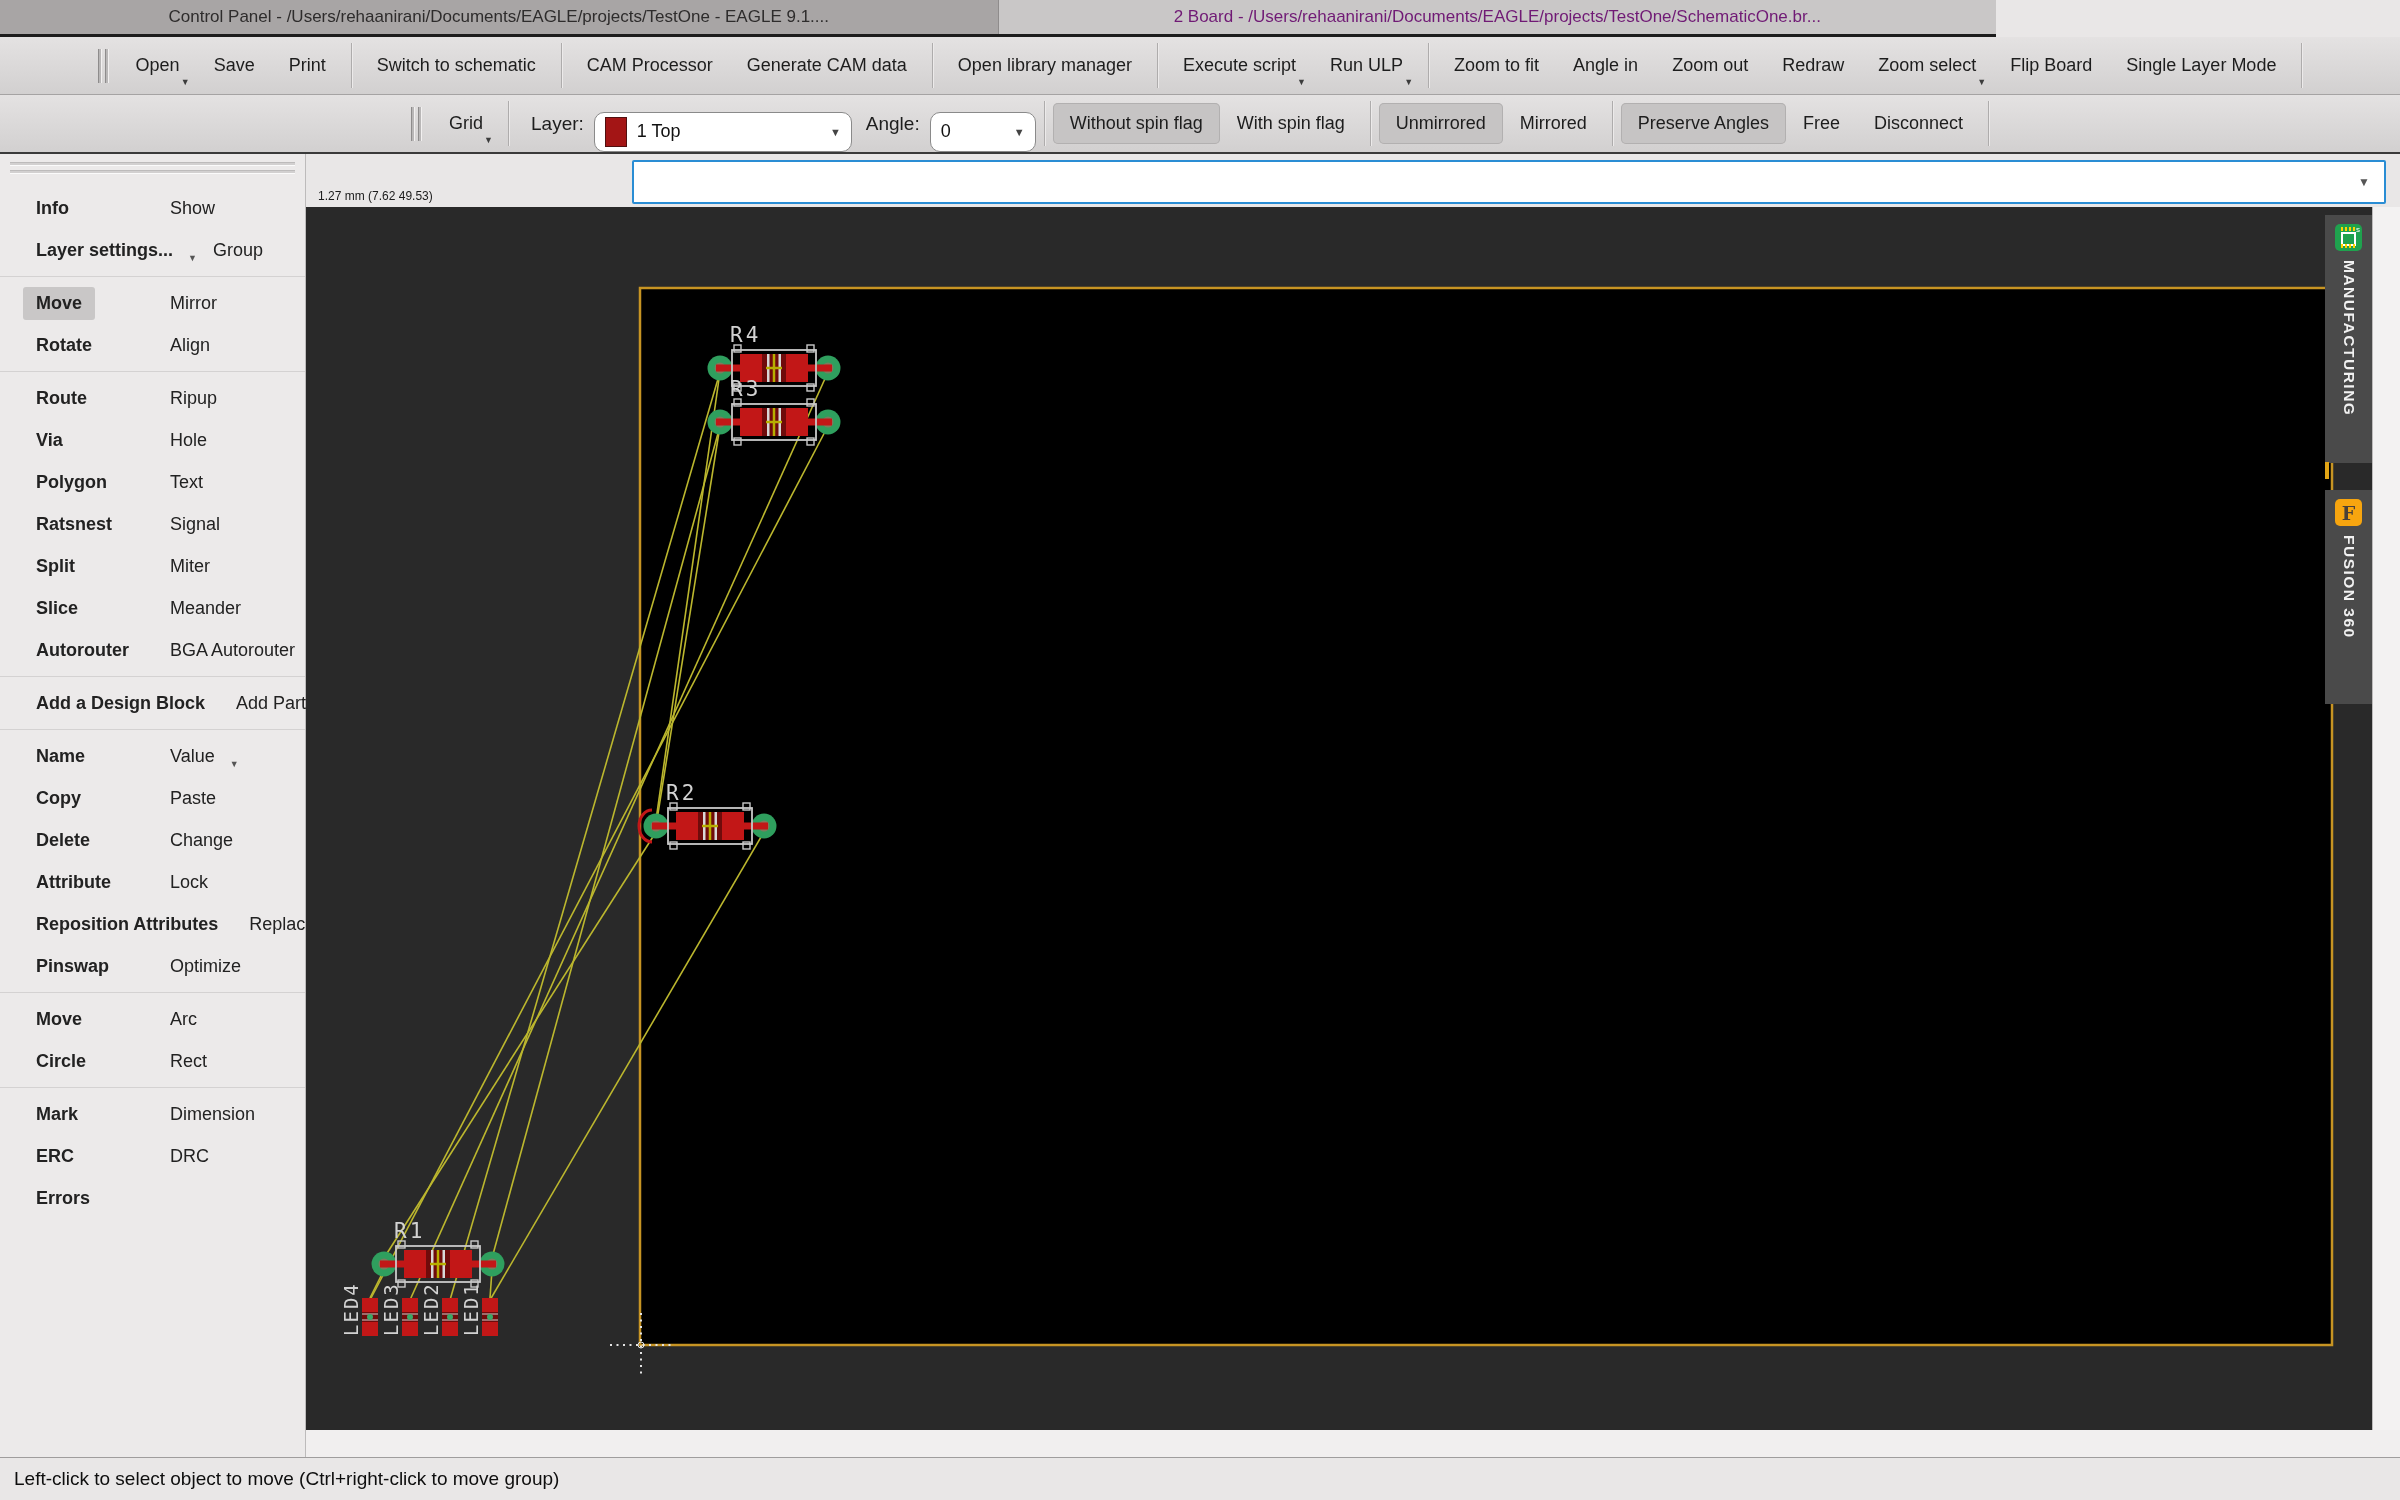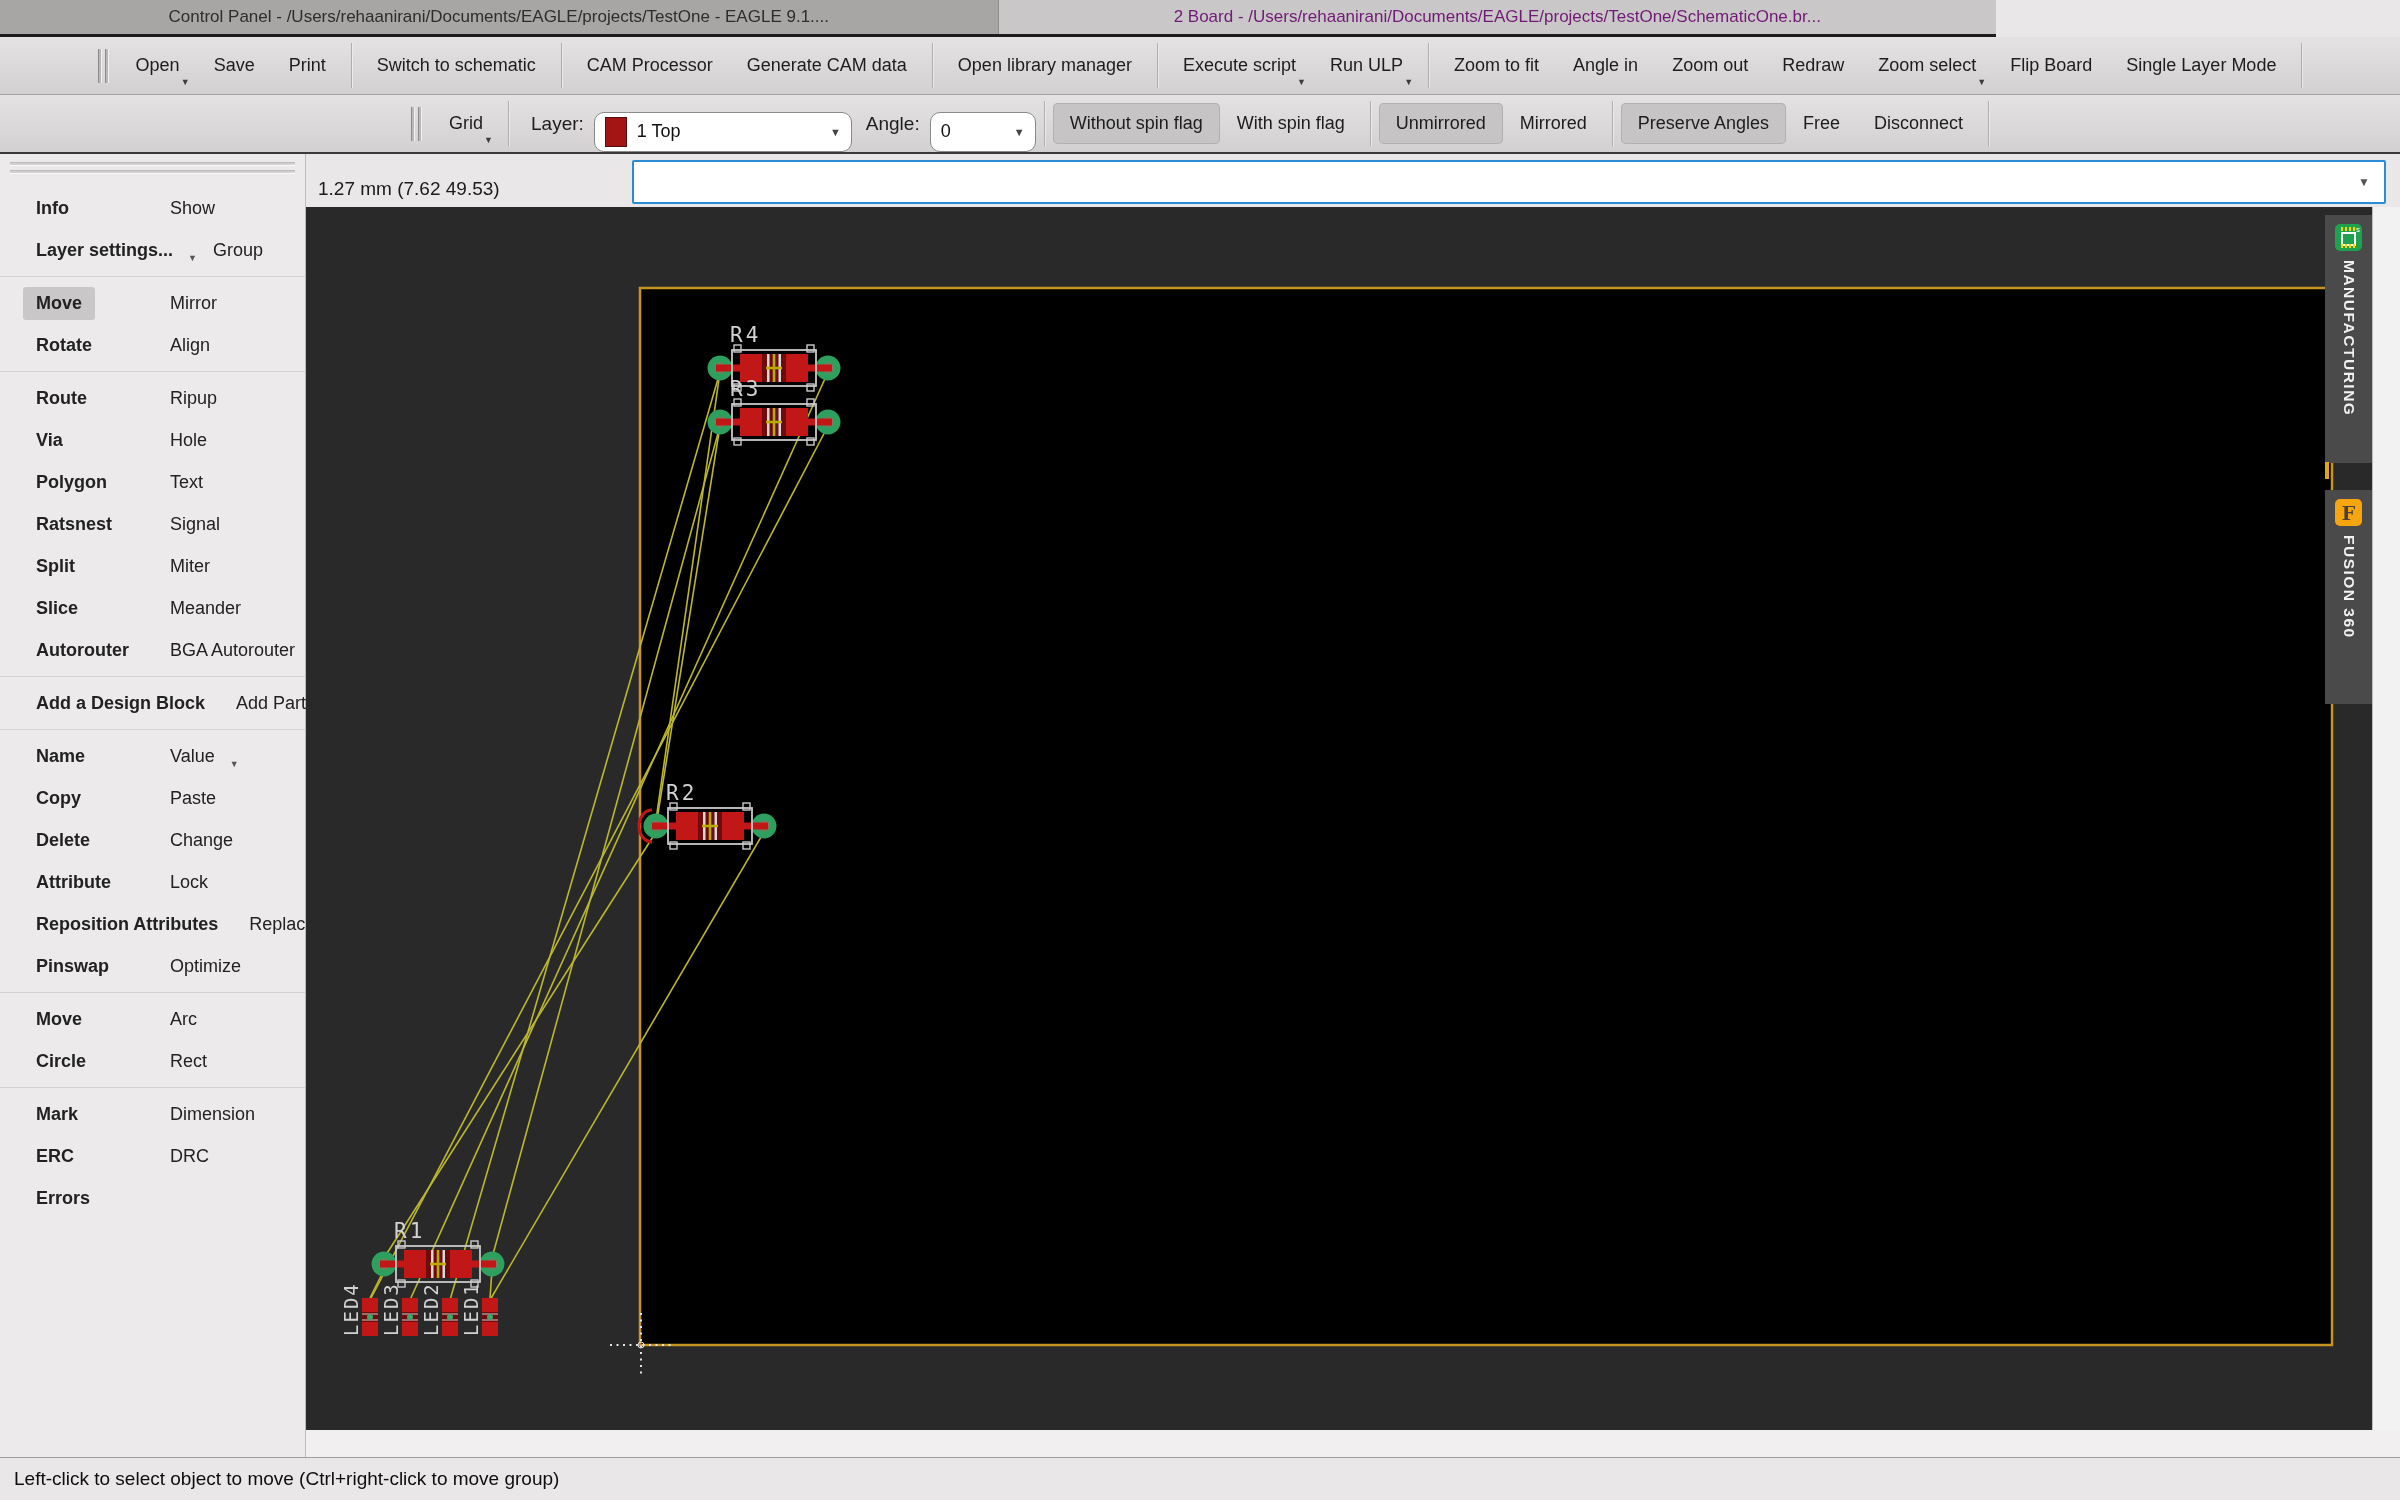--- a/index.html
+++ b/index.html
@@ -27,22 +27,22 @@
   .tlabel{font-size:19px;color:#1d1d1d;margin:0 10px 0 14px;white-space:nowrap;}
   .combo{display:flex;align-items:center;height:40px;background:#fff;border:1px solid #8a8a8a;
          border-radius:10px;padding:0 10px;box-sizing:border-box;cursor:default;margin-top:16px;}
   .combo .swatch{width:20px;height:28px;border:1px solid #501010;margin-right:10px;}
   .combo .cval{font-size:18px;color:#111;}
   .combo .carr{font-size:11px;color:#444;margin-left:auto;padding-left:14px;}
   .combo.layer{width:258px;}
   .combo.angle{width:106px;}
   
   .cmdrow{position:absolute;left:0;top:154px;width:2400px;height:53px;background:#e9e7e7;}
-  .coord{position:absolute;left:318px;top:8px;height:53px;display:flex;align-items:center;
-         font-size:19px;color:#1b1b1b;}
+  .coord{position:absolute;left:318px;top:15px;height:53px;display:flex;align-items:center;
+         font-size:12px;color:#1b1b1b;}
   .cmdbox{position:absolute;left:632px;right:14px;top:6px;height:40px;background:#fff;
           border:2px solid #2a8dd4;border-radius:2px;display:flex;align-items:center;}
   .cmdbox input{flex:1;border:none;outline:none;height:100%;font-size:18px;padding:0 10px;
                 font-family:inherit;background:transparent;}
   .cmdbox .carr{font-size:12px;color:#555;padding:0 14px;}
   
   .sidebar{position:absolute;left:0;top:154px;width:306px;height:1303px;background:#eceaea;
            border-right:1px solid #bdbbbb;box-sizing:border-box;}
   .sgrip{margin:8px 10px 6px 10px;}
   .sgrip i{display:block;height:2px;margin-bottom:4px;background:#d2d0d0;border-top:1px solid #bdbbbb;

